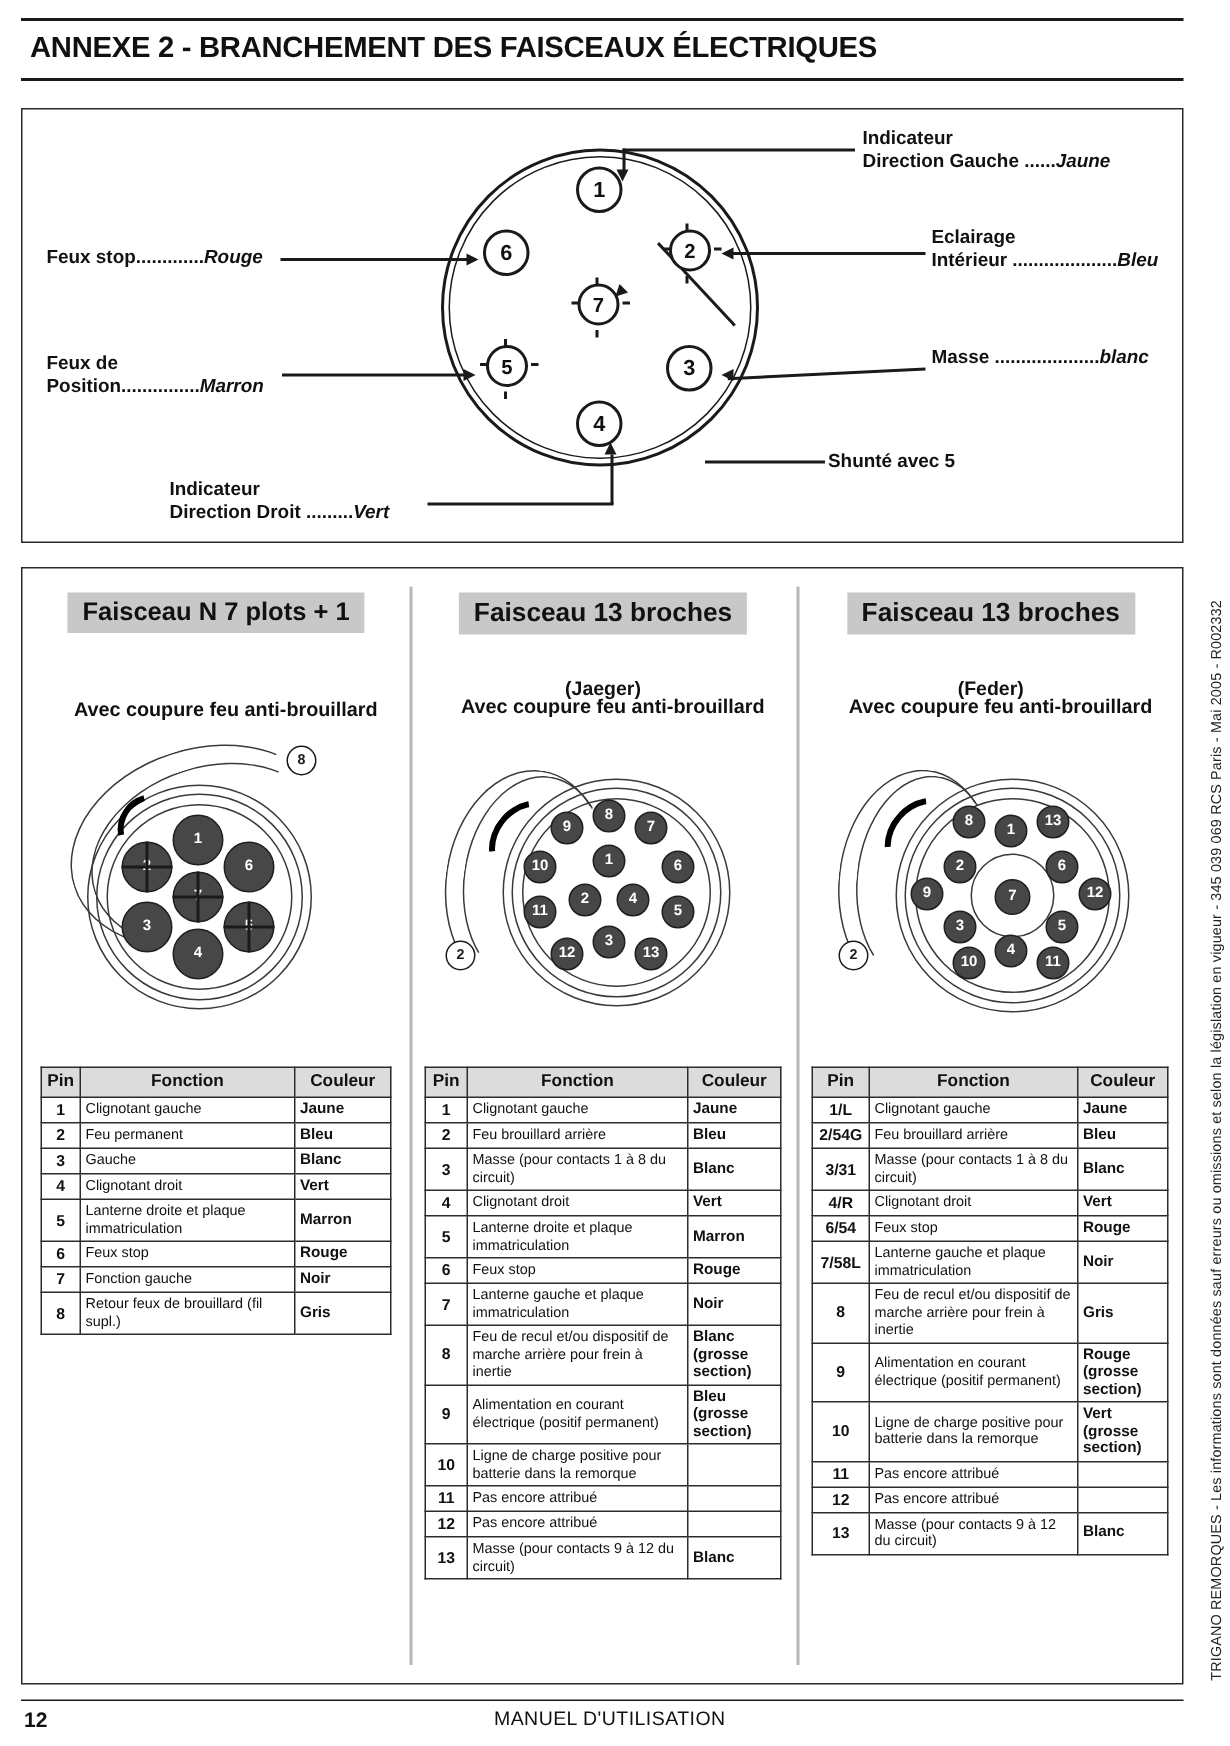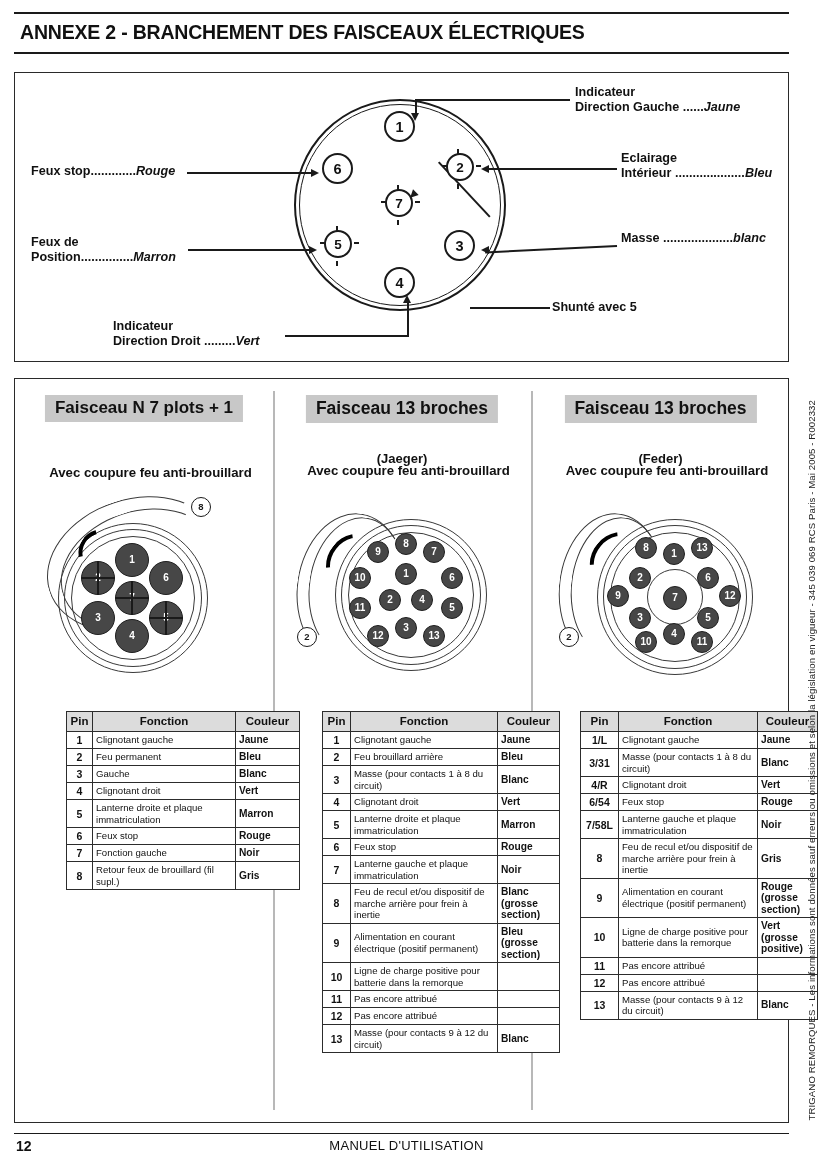--- a/index.html
+++ b/index.html
@@ -205,21 +205,21 @@
     font-weight: bold;
     text-align: center;
     padding: 3px 2px 4px;
   }
   table.pintable td.c-pin {
     text-align: center; font-weight: bold; font-size: 10.5px;
     white-space: nowrap;
   }
   table.pintable td.c-fn { font-size: 9.6px; line-height: 11.5px; }
   table.pintable td.c-col { font-weight: bold; font-size: 10.2px; line-height: 11.5px; }
-  table.pintable { border: 1.6px solid #1c1c1c; margin-left: 39px; }
+  table.pintable { border: 1.6px solid #1c1c1c; }
 
   #table1 { left: 12px; top: 332px; width: 234px; }
   #table2 { left: 10px; top: 332px; width: 238px; }
   #table3 { left: 10px; top: 332px; width: 238px; }
 
   
   #sidetext {
     position: absolute;
     right: 1px; top: 0;
     width: 16px; height: 1120px;
@@ -590,20 +590,25 @@
           <th style="width:60px;">Couleur</th>
         </tr>
       </thead>
       <tbody>
         <tr>
             <td class="c-pin">1/L</td>
             <td class="c-fn">Clignotant gauche</td>
             <td class="c-col">Jaune</td>
           </tr>
         <tr>
+            <td class="c-pin">2/54G</td>
+            <td class="c-fn">Feu brouillard arrière</td>
+            <td class="c-col">Bleu</td>
+          </tr>
+        <tr>
             <td class="c-pin">3/31</td>
             <td class="c-fn">Masse (pour contacts 1 à 8 du circuit)</td>
             <td class="c-col">Blanc</td>
           </tr>
         <tr>
             <td class="c-pin">4/R</td>
             <td class="c-fn">Clignotant droit</td>
             <td class="c-col">Vert</td>
           </tr>
         <tr>
@@ -622,21 +627,21 @@
             <td class="c-col">Gris</td>
           </tr>
         <tr>
             <td class="c-pin">9</td>
             <td class="c-fn">Alimentation en courant électrique (positif permanent)</td>
             <td class="c-col">Rouge (grosse section)</td>
           </tr>
         <tr>
             <td class="c-pin">10</td>
             <td class="c-fn">Ligne de charge positive pour batterie dans la remorque</td>
-            <td class="c-col">Vert (grosse positive)</td>
+            <td class="c-col">Vert (grosse section)</td>
           </tr>
         <tr>
             <td class="c-pin">11</td>
             <td class="c-fn">Pas encore attribué</td>
             <td class="c-col"></td>
           </tr>
         <tr>
             <td class="c-pin">12</td>
             <td class="c-fn">Pas encore attribué</td>
             <td class="c-col"></td>

